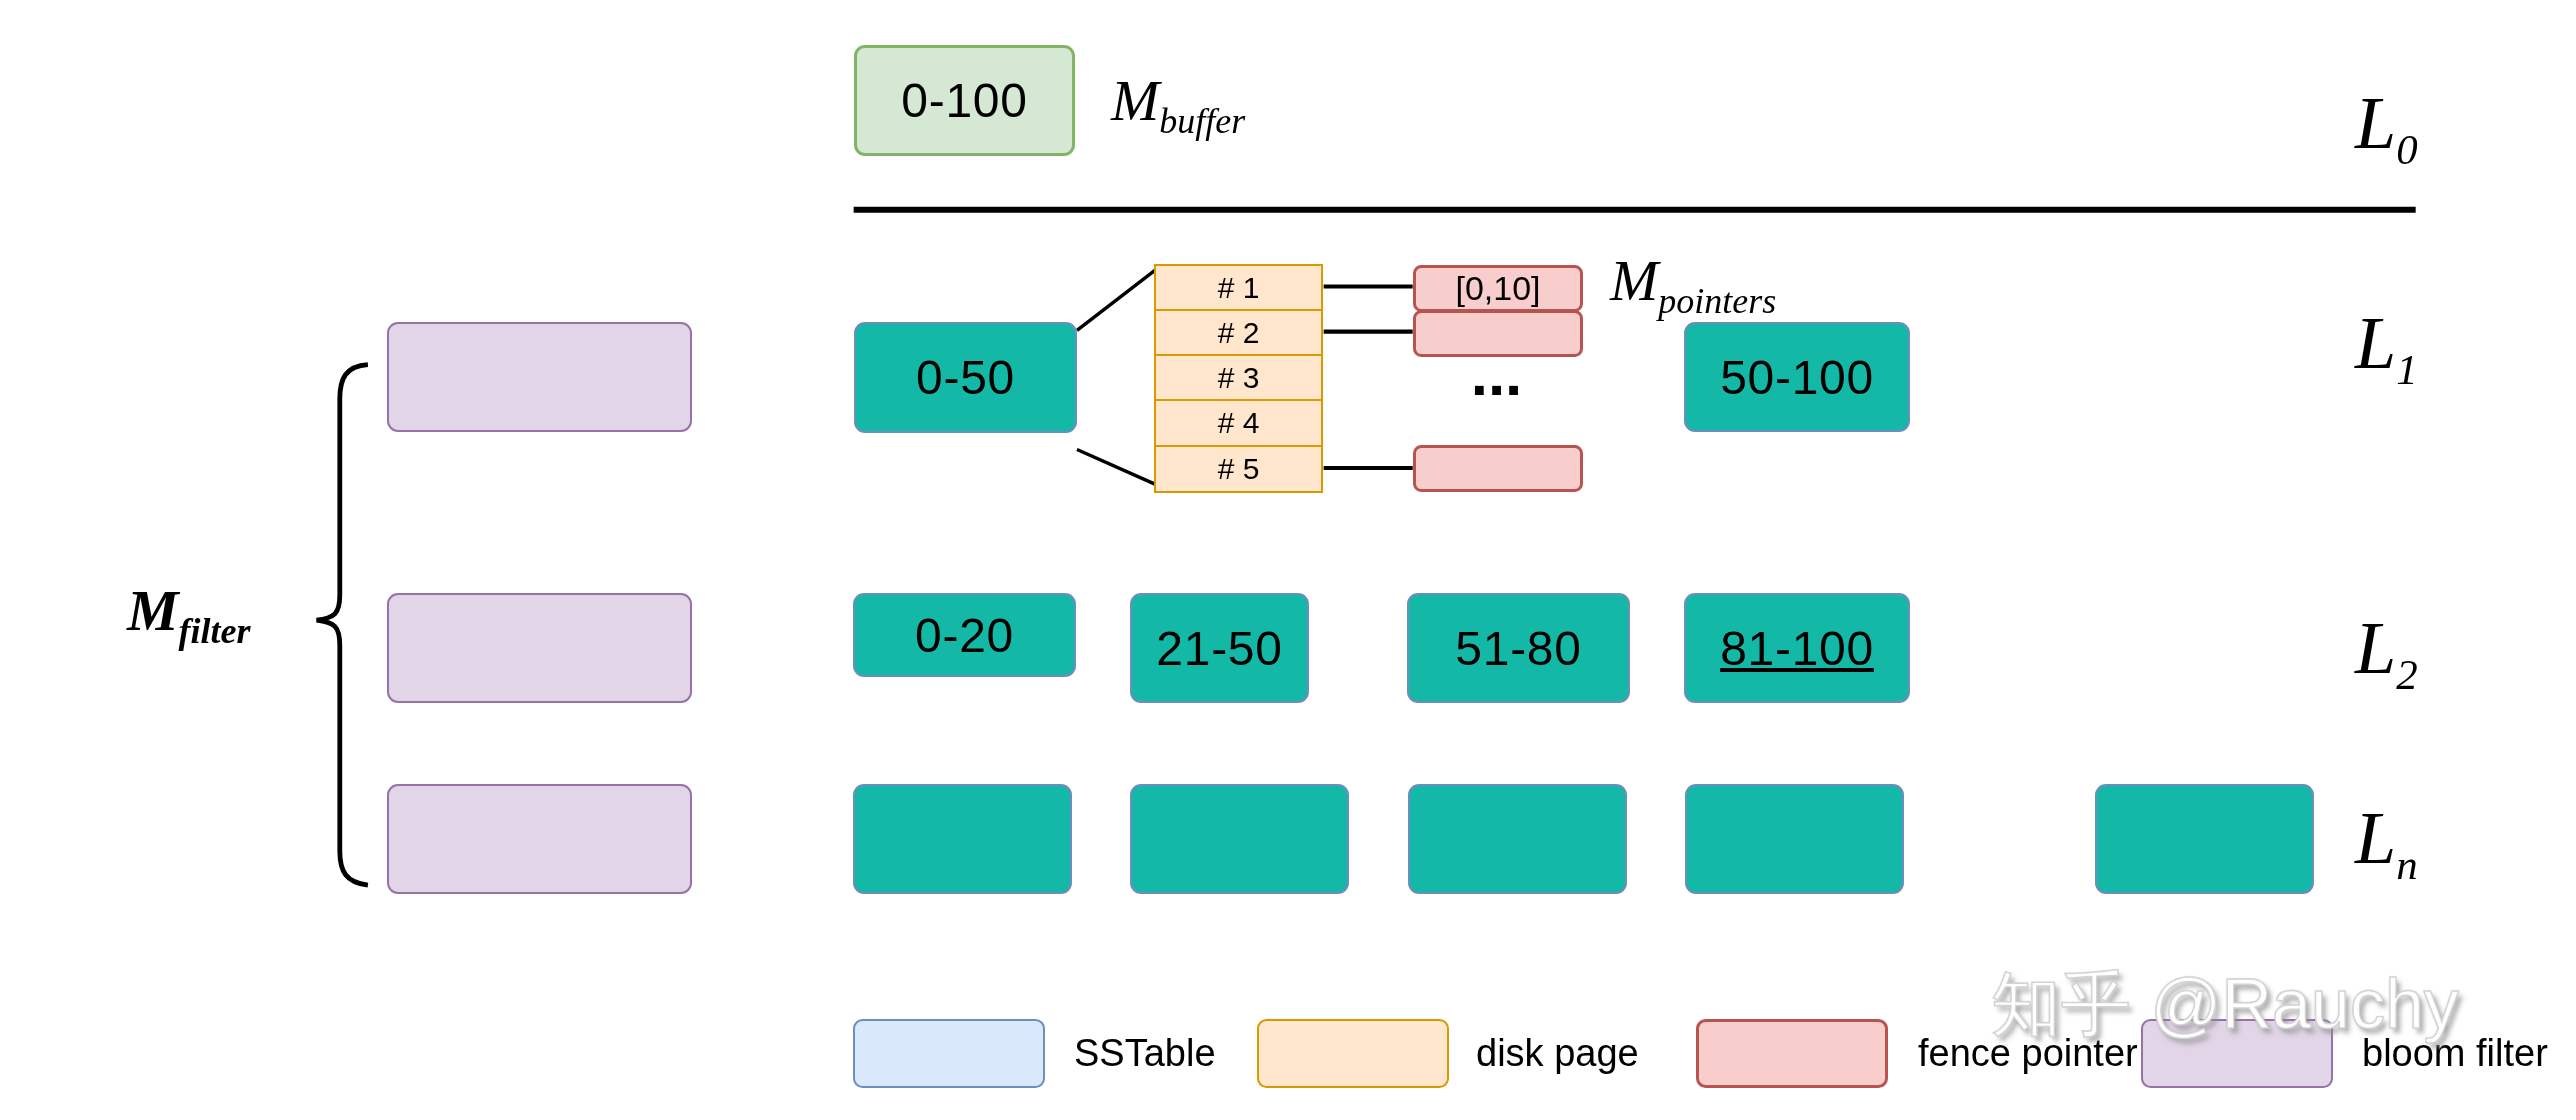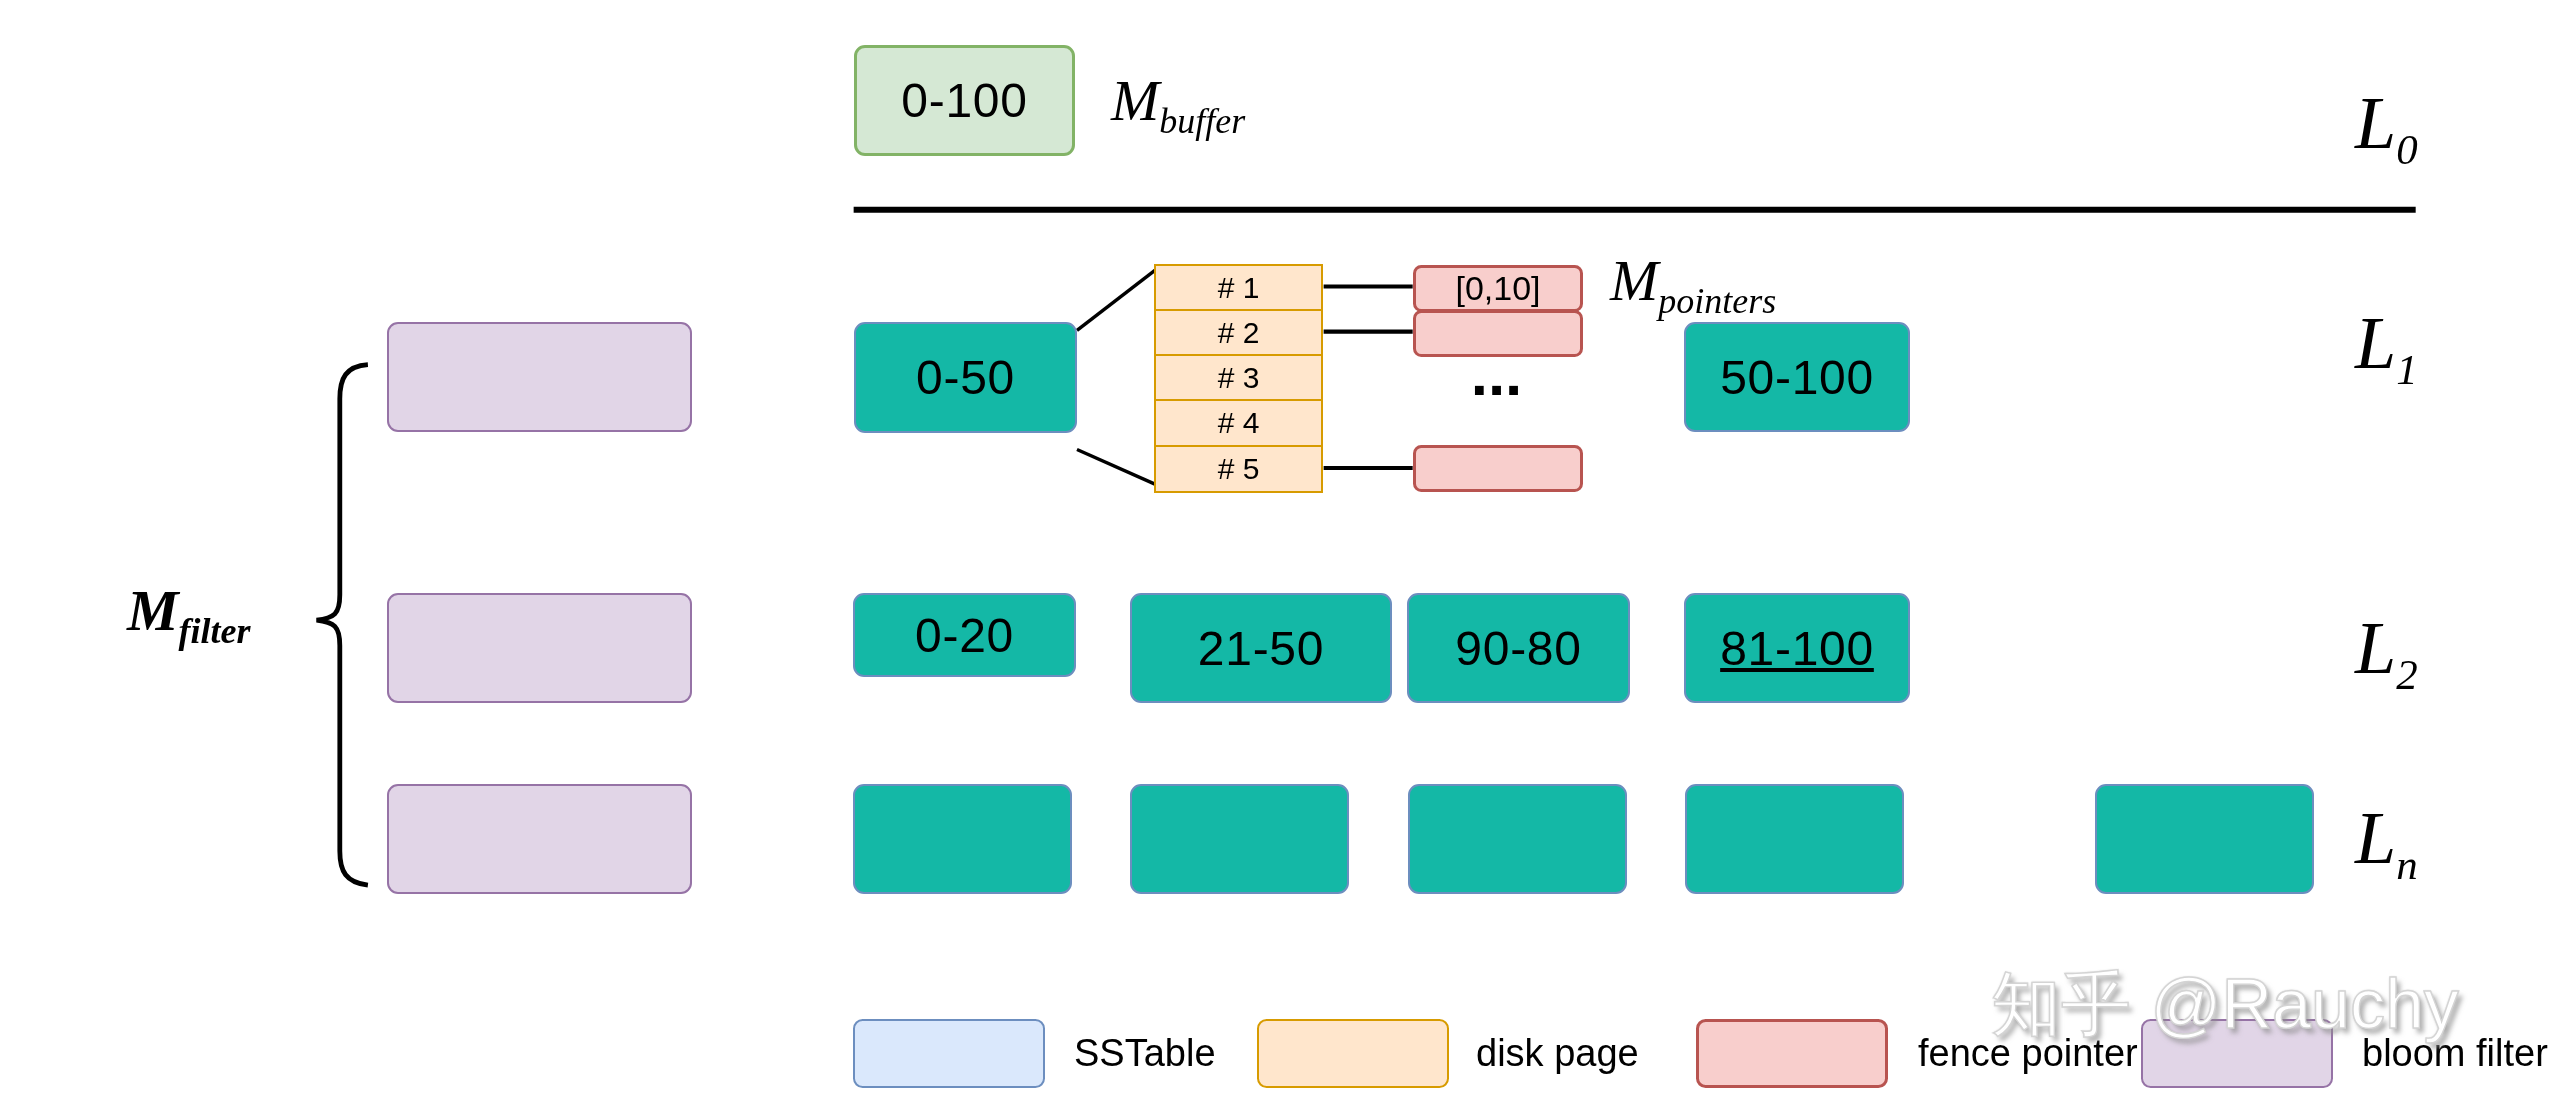--- a/index.html
+++ b/index.html
@@ -146,25 +146,25 @@
   </div>
 
   <div class="mlabel bold" style="left:127px;top:577px;">
     <span>M</span><sub>filter</sub>
   </div>
 
   <div class="box bloom" style="left:387px;top:593px;width:305px;height:110px;"></div>
   <div class="box sstable" style="left:853px;top:593px;width:223px;height:84px;">
     <span>0-20</span>
   </div>
-  <div class="box sstable" style="left:1130px;top:593px;width:262px;height:110px;">
+  <div class="box sstable" style="left:1130px;top:593px;width:179px;height:110px;">
     <span>21-50</span>
   </div>
   <div class="box sstable" style="left:1407px;top:593px;width:223px;height:110px;">
-    <span>90-80</span>
+    <span>51-80</span>
   </div>
   <div class="box sstable" style="left:1684px;top:593px;width:226px;height:110px;text-decoration:underline;">
     <span>81-100</span>
   </div>
   <div class="llabel" style="left:2355px;top:606px;">
     <span>L</span><sub>2</sub>
   </div>
 
   <div class="box bloom" style="left:387px;top:784px;width:305px;height:110px;"></div>
   <div class="box sstable" style="left:853px;top:784px;width:219px;height:110px;"></div>

